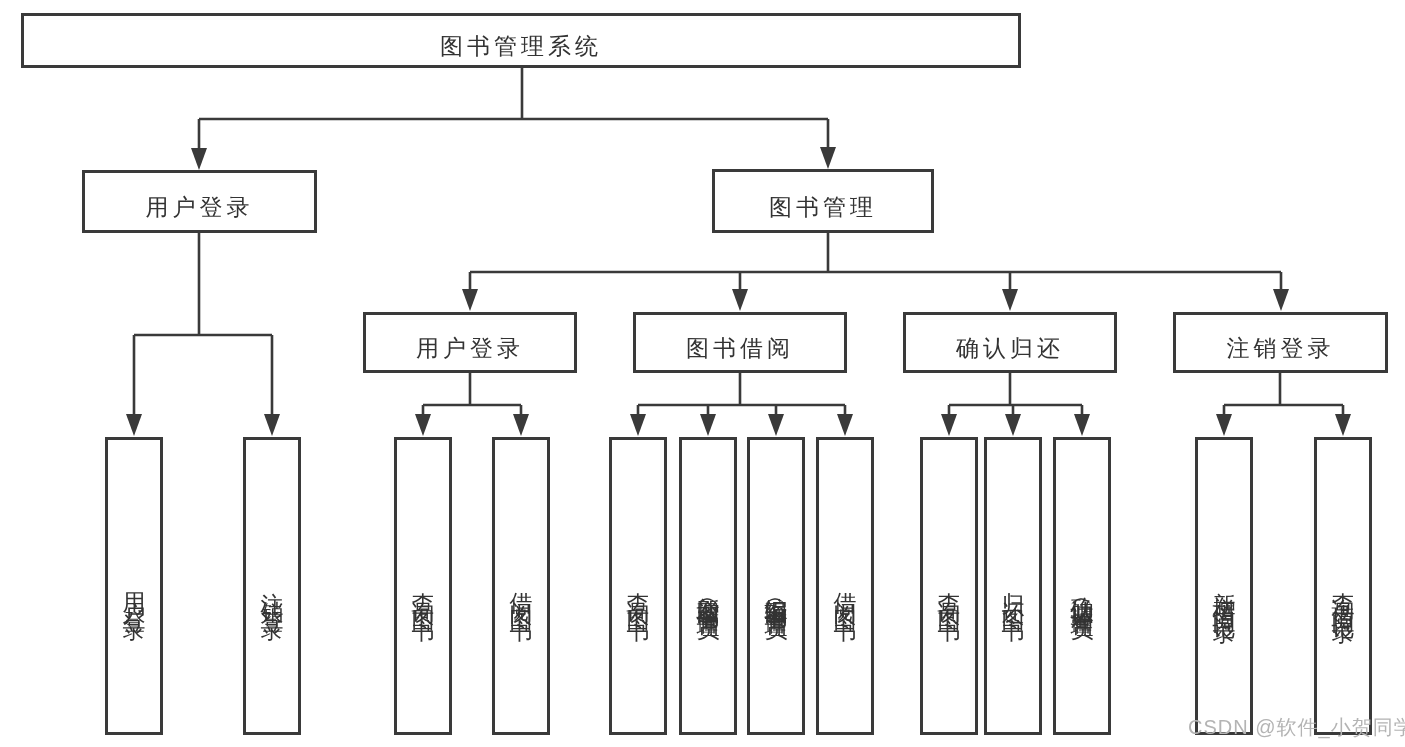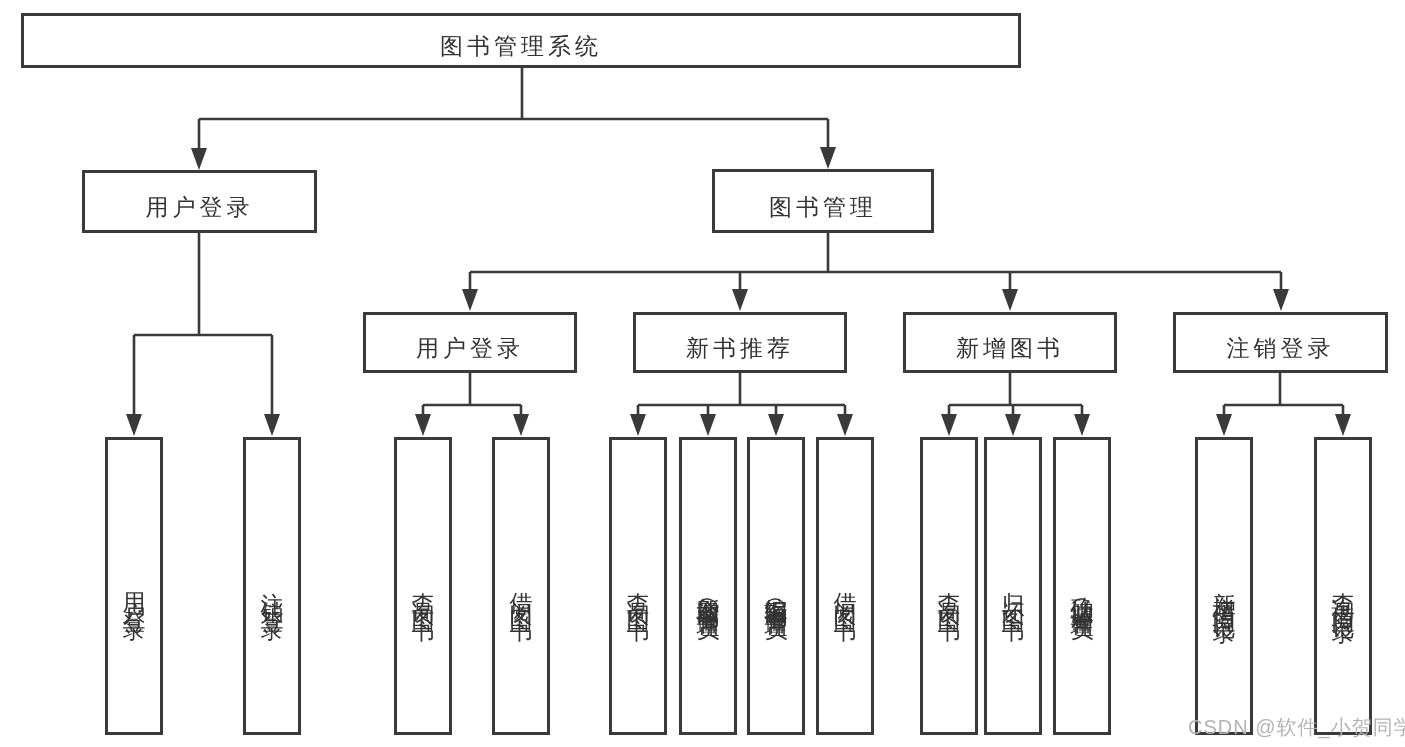--- a/index.html
+++ b/index.html
@@ -133,24 +133,24 @@
     <span>用户登录</span>
   </div>
   <div class="box h" style="left:712px; top:169px; width:222px; height:64px">
     <span>图书管理</span>
   </div>
 
   <div class="box h" style="left:363px; top:312px; width:214px; height:61px">
     <span>用户登录</span>
   </div>
   <div class="box h" style="left:633px; top:312px; width:214px; height:61px">
-    <span>新书推荐</span>
+    <span>图书借阅</span>
   </div>
   <div class="box h" style="left:903px; top:312px; width:214px; height:61px">
-    <span>新增图书</span>
+    <span>确认归还</span>
   </div>
   <div class="box h" style="left:1173px; top:312px; width:215px; height:61px">
     <span>注销登录</span>
   </div>
 
   <div class="box v" style="left:105px">
     <span class="vs8">用户登录</span>
   </div>
   <div class="box v" style="left:243px">
     <span class="vs8">注销登录</span>

